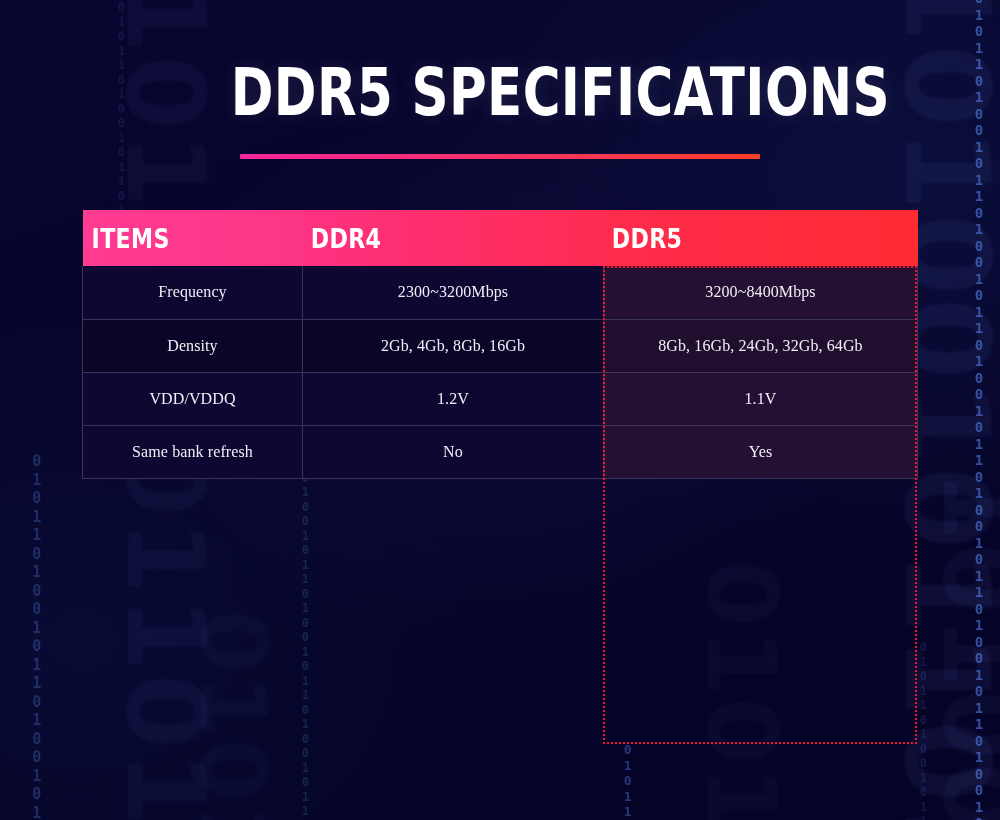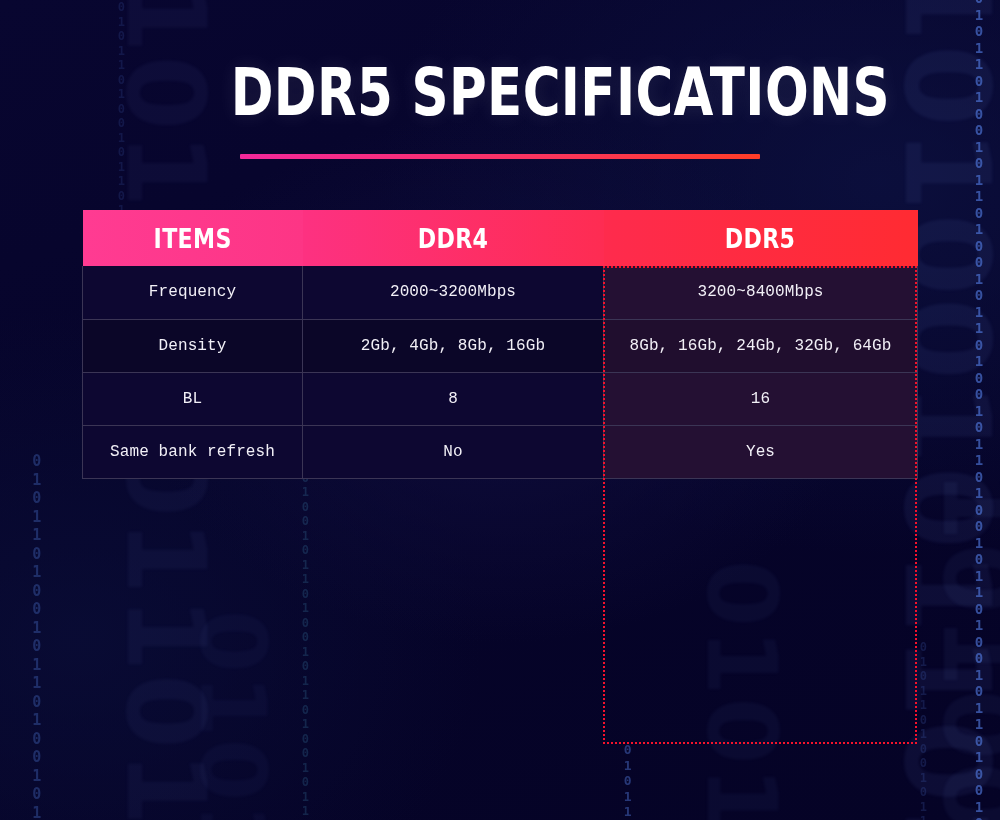--- a/index.html
+++ b/index.html
@@ -107,39 +107,39 @@
   #spec-table col.c-ddr4  { width: 301px; }
   #spec-table col.c-ddr5  { width: 314px; }
 
   #spec-table thead th {
     height: 56px;
     color: #ffffff;
     font-family: "DejaVu Sans", sans-serif;
     font-weight: 700;
     font-size: 27px;
     letter-spacing: 0.4px;
-    text-align: center;
+    text-align: left;
     vertical-align: middle;
     border: none;
     padding: 0;
   }
   #spec-table thead th > span {
     display: inline-block;
     transform: scaleX(0.82);
   }
   .th-items { background: linear-gradient(90deg, #ff3b92 0%, #fd3585 100%); }
   .th-ddr4  { background: linear-gradient(90deg, #fd3181 0%, #fe2c52 100%); }
   .th-ddr5  { background: linear-gradient(90deg, #fe2b4d 0%, #ff2b32 100%); }
 
   #spec-table tbody td {
     height: 53px;
     text-align: center;
     vertical-align: middle;
     color: #f2f0f7;
-    font-family: Liberation Mono, monospace;
+    font-family: Liberation Serif, serif;
     font-size: 16px;
     letter-spacing: 0.1px;
     padding: 0 8px;
     border-right: 1px solid #3b3555;
     border-bottom: 1px solid #3b3555;
   }
   #spec-table tbody td.col-items { border-left: 1px solid #3b3555; }
 
   #spec-table tbody tr.row-even td { background: #0d0731; }
   #spec-table tbody tr.row-odd  td { background: #0b0628; }
@@ -191,32 +191,32 @@
   <thead>
     <tr>
       <th class="th-items"><span>ITEMS</span></th>
       <th class="th-ddr4"><span>DDR4</span></th>
       <th class="th-ddr5"><span>DDR5</span></th>
     </tr>
   </thead>
   <tbody id="spec-body">
       <tr class="row-even">
         <td class="col-items">Frequency</td>
-        <td class="col-ddr4">2000~3200Mbps</td>
+        <td class="col-ddr4">2300~3200Mbps</td>
         <td class="col-ddr5">3200~8400Mbps</td>
       </tr>
       <tr class="row-odd">
         <td class="col-items">Density</td>
         <td class="col-ddr4">2Gb, 4Gb, 8Gb, 16Gb</td>
         <td class="col-ddr5">8Gb, 16Gb, 24Gb, 32Gb, 64Gb</td>
       </tr>
       <tr class="row-even">
-        <td class="col-items">BL</td>
-        <td class="col-ddr4">8</td>
-        <td class="col-ddr5">16</td>
+        <td class="col-items">VDD/VDDQ</td>
+        <td class="col-ddr4">1.2V</td>
+        <td class="col-ddr5">1.1V</td>
       </tr>
       <tr class="row-even">
         <td class="col-items">Same bank refresh</td>
         <td class="col-ddr4">No</td>
         <td class="col-ddr5">Yes</td>
       </tr>
     </tbody>
 </table>
 
 <div id="ddr5-highlight"></div>

